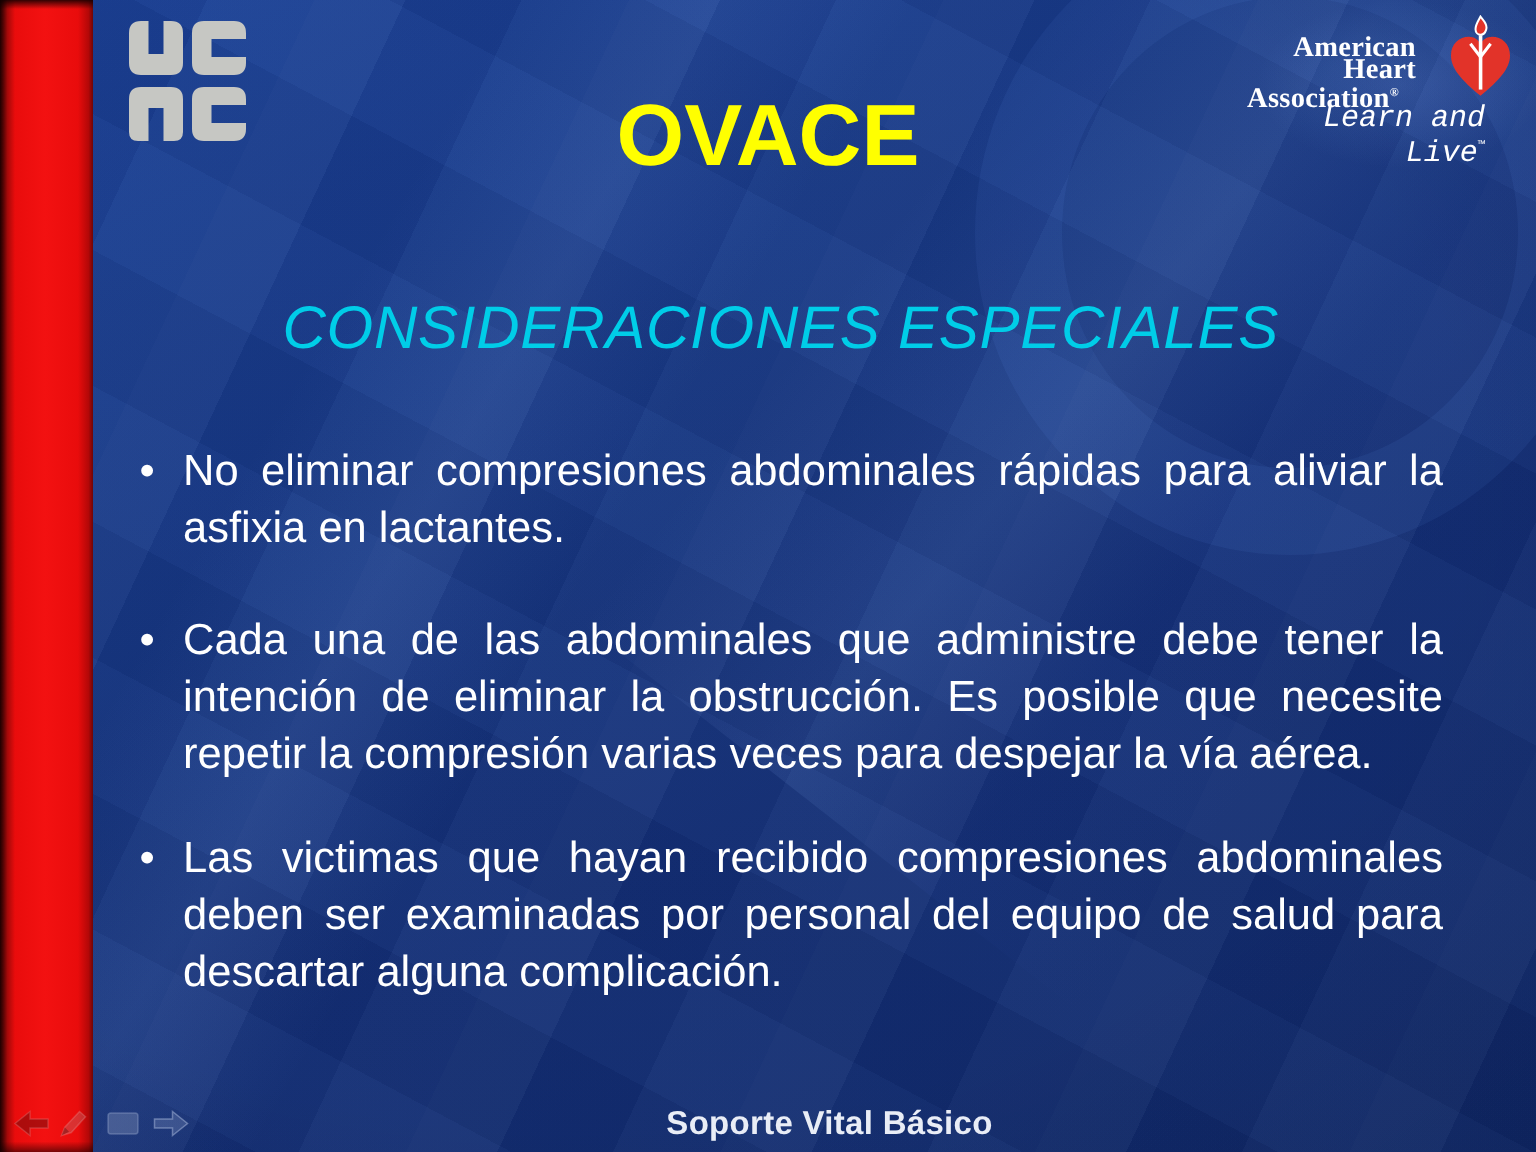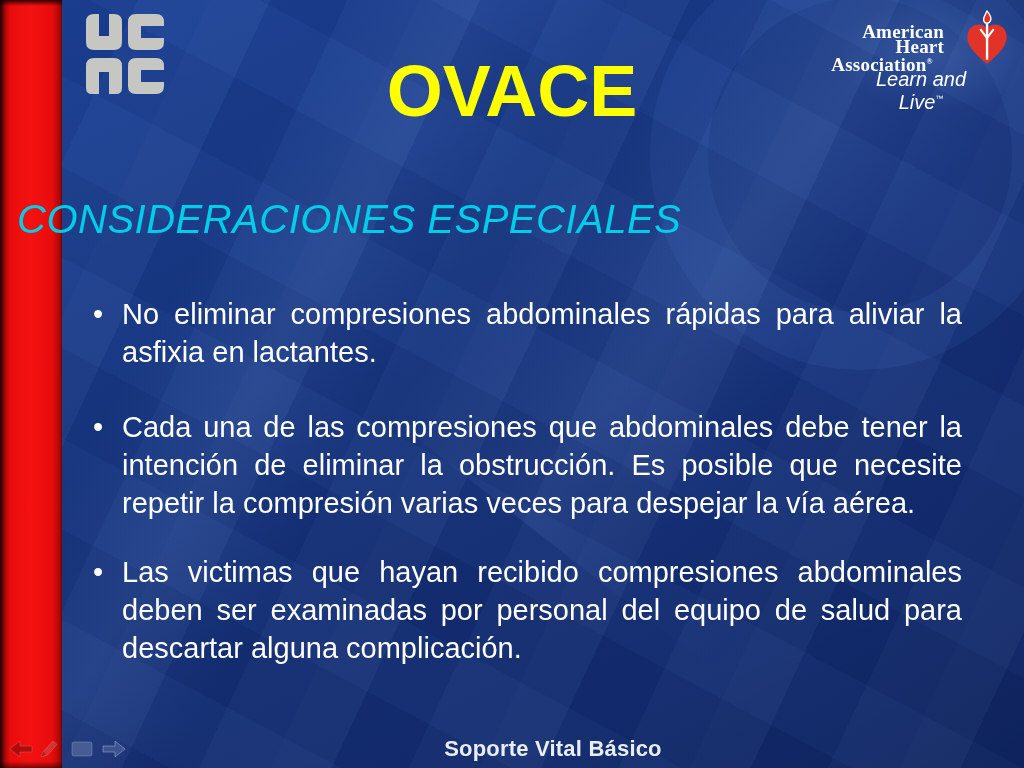--- a/index.html
+++ b/index.html
@@ -30,27 +30,27 @@
       linear-gradient(90deg,#1f0000 0,#4d0404 2px,#a50909 5px,#e90c0c 10px,#f31111 30px,#e90c0c 52px,#b30808 59px,#6f0606 62px);}
   
   #university-logo{position:absolute;left:86px;top:14px;}
   
   #aha{position:absolute;left:820px;top:8px;width:204px;height:110px;color:#fff;}
   #aha-name{position:absolute;right:80px;top:16px;text-align:right;
     font-family:"Liberation Serif",serif;font-weight:bold;font-size:19px;line-height:15px;letter-spacing:.2px;}
   #aha-name .l2{font-size:19px;text-align:center;}
   #aha-name sup{font-size:8px;}
   #aha-heart{position:absolute;left:143px;top:2px;}
-  #aha-tagline{position:absolute;right:34px;top:60px;text-align:center;
-    font-family:Liberation Sans, sans-serif;font-style:italic;font-size:20px;margin-left:32px;}
+  #aha-tagline{position:absolute;right:34px;top:60px;text-align:right;
+    font-family:Liberation Mono, monospace;font-style:italic;font-size:20px;margin-left:32px;}
   #aha-tagline sup{font-size:8px;font-style:normal;}
   
   #slide-title{position:absolute;left:0;right:0;top:48px;text-align:center;
-    color:#ffff00;font-size:72px;line-height:86px;font-weight:bold;letter-spacing:0px;}
-  #slide-subtitle{position:absolute;left:0;right:0;top:197px;padding-left:17px;text-align:left;
+    color:#ffff00;font-size:58px;line-height:86px;font-weight:bold;letter-spacing:0px;}
+  #slide-subtitle{position:absolute;left:0;right:0;top:197px;padding-left:17px;text-align:center;
     color:#00cde8;font-style:italic;font-size:40px;line-height:44px;letter-spacing:.5px;}
   #bullets{position:absolute;left:93px;top:295px;width:869px;color:#ffffff;}
   .bullet-item{display:flex;align-items:flex-start;}
   .bullet-item.m1{margin-bottom:37px;}
   .bullet-item.m2{margin-bottom:31px;}
   .bullet-dot{width:29px;flex:0 0 29px;font-size:29px;line-height:38px;}
   .bullet-text{width:840px;font-size:29px;line-height:38px;text-align:justify;}
   #slide-footer{position:absolute;left:62px;right:0;top:736px;padding-left:20px;text-align:center;
     color:#e9edf6;font-size:22px;font-weight:bold;letter-spacing:.2px;}
   
@@ -104,21 +104,21 @@
   <div id="slide-title">OVACE</div>
   <div id="slide-subtitle">CONSIDERACIONES ESPECIALES</div>
 
   <div id="bullets">
     <div class="bullet-item m1">
       <div class="bullet-dot">•</div>
       <div class="bullet-text">No eliminar compresiones abdominales rápidas para aliviar la asfixia en lactantes.</div>
     </div>
     <div class="bullet-item m2">
       <div class="bullet-dot">•</div>
-      <div class="bullet-text">Cada una de las compresiones que abdominales debe tener la intención de eliminar la obstrucción. Es posible que necesite repetir la compresión varias veces para despejar la vía aérea.</div>
+      <div class="bullet-text">Cada una de las abdominales que administre debe tener la intención de eliminar la obstrucción. Es posible que necesite repetir la compresión varias veces para despejar la vía aérea.</div>
     </div>
     <div class="bullet-item">
       <div class="bullet-dot">•</div>
       <div class="bullet-text">Las victimas que hayan recibido compresiones abdominales deben ser examinadas por personal del equipo de salud para descartar alguna complicación.</div>
     </div>
   </div>
 
   <div id="slide-footer">Soporte Vital Básico</div>
 
   <div class="pcontrol" id="ctrl-back">

